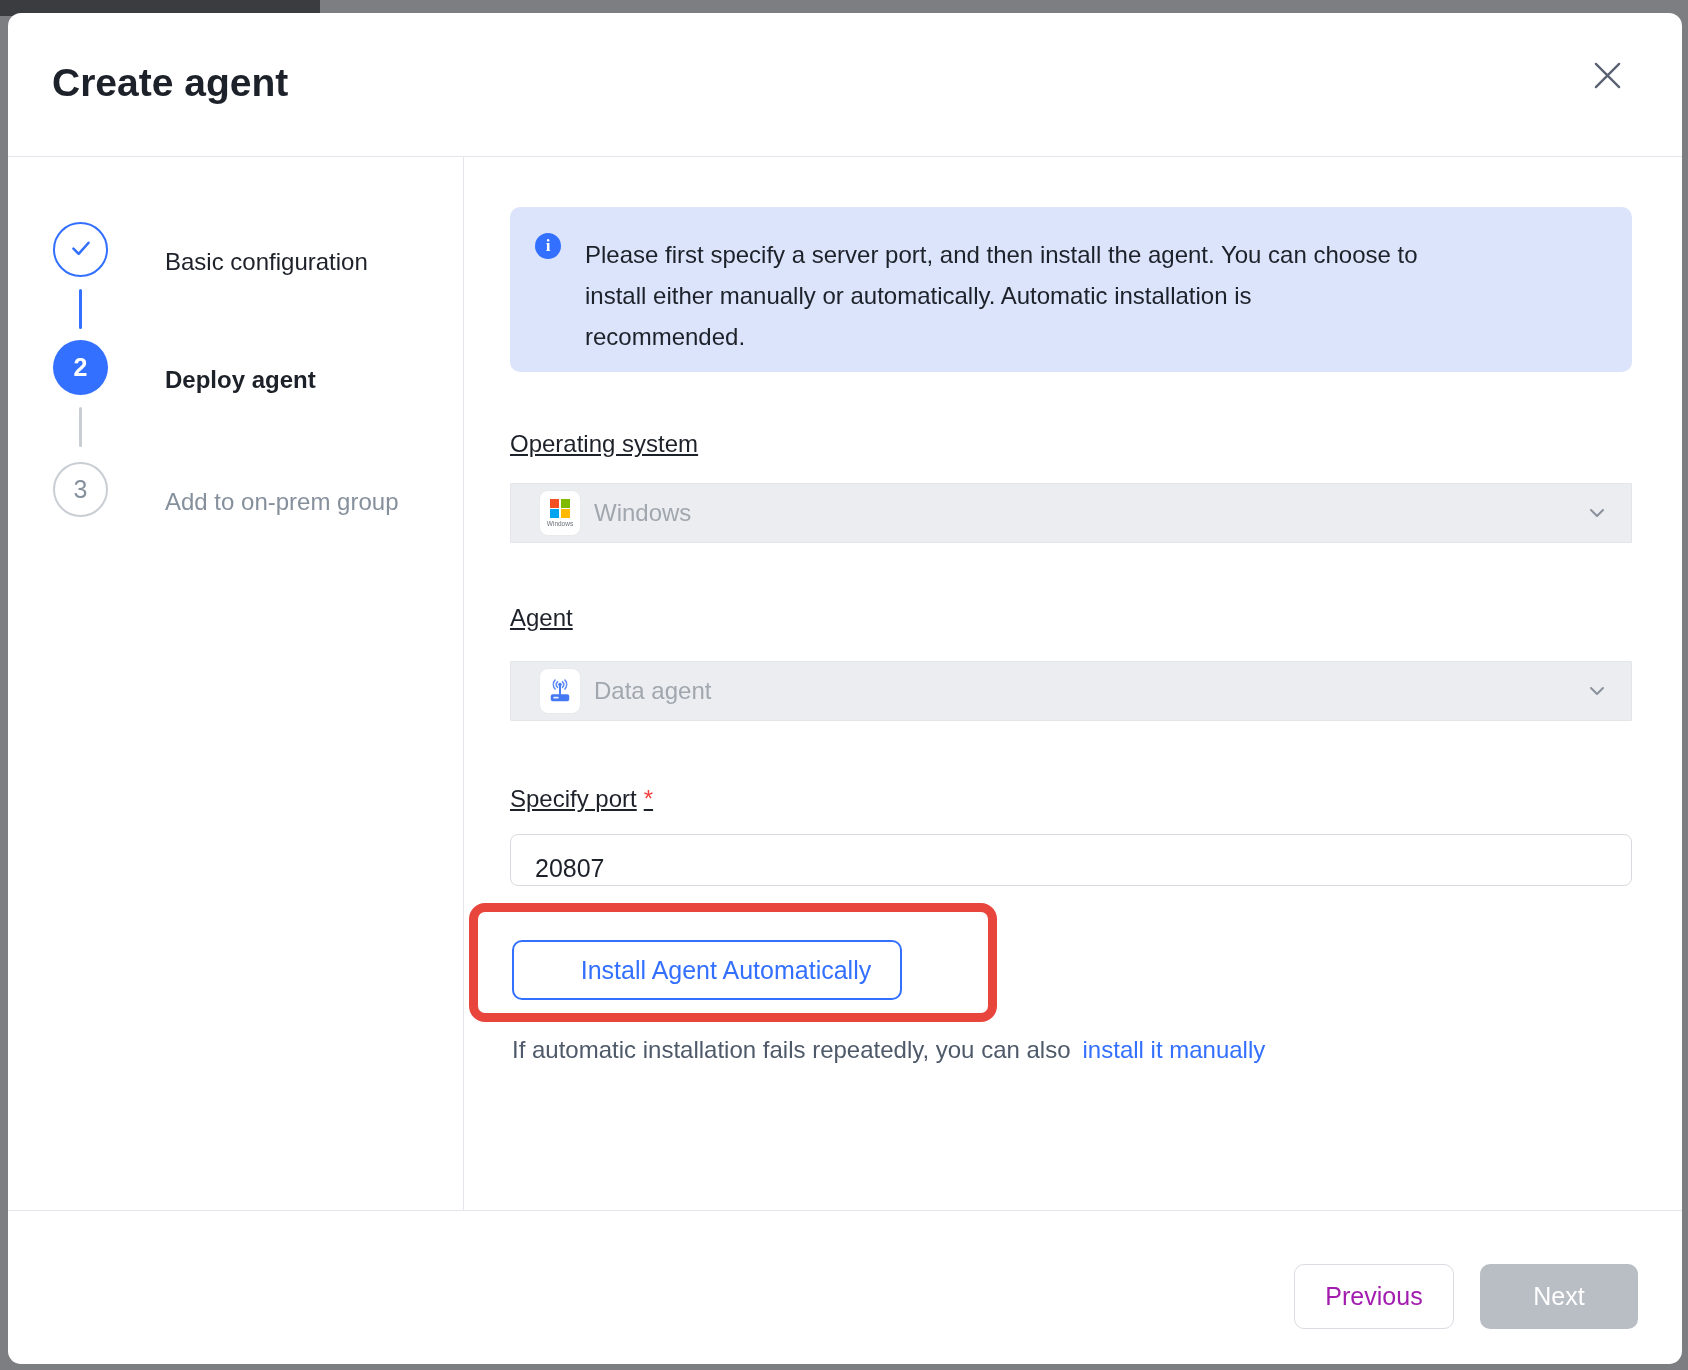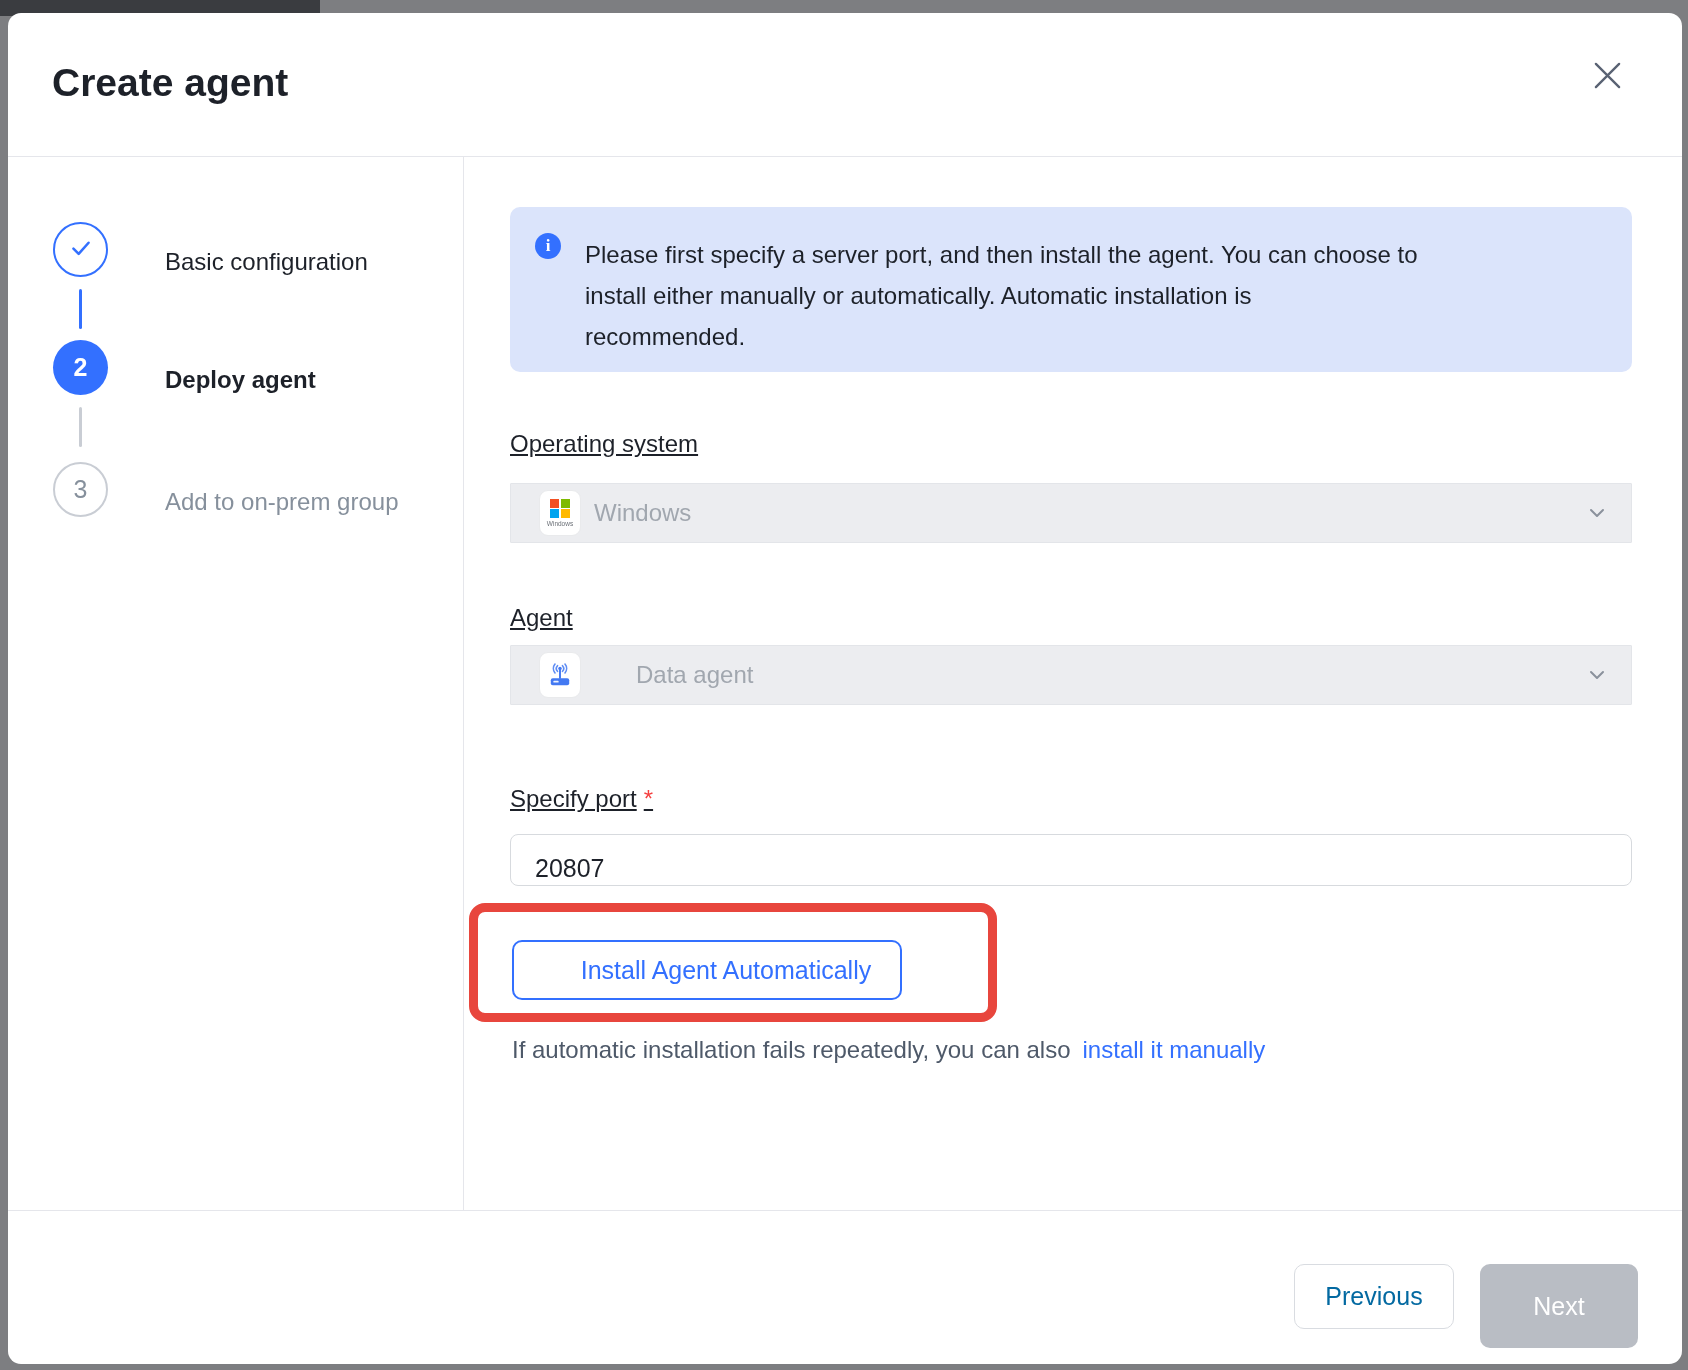--- a/index.html
+++ b/index.html
@@ -76,22 +76,22 @@
     font-family:"Liberation Sans",sans-serif;white-space:nowrap;padding-left:44px;
   }
   .footnote{left:504px;top:1022px;font-size:24px;line-height:30px;white-space:nowrap;}
   .footnote .plain{color:#4e5969;margin-top:14px;}
   .footnote .link{color:#3370ff;margin-left:12px;cursor:pointer;}
 
   .btn{
     border-radius:10px;font-size:25px;display:flex;align-items:center;justify-content:center;
     font-family:"Liberation Sans",sans-serif;cursor:pointer;
   }
-  .btn-prev{left:1286px;top:1251px;width:160px;height:65px;background:#fff;border:1.5px solid #d9dce1;color:#0369a1;}
-  .btn-next{left:1472px;top:1251px;width:158px;height:84px;background:#b9bdc4;border:none;color:#ffffff;cursor:not-allowed;}
+  .btn-prev{left:1286px;top:1251px;width:160px;height:65px;background:#fff;border:1.5px solid #d9dce1;color:#a21caf;}
+  .btn-next{left:1472px;top:1251px;width:158px;height:65px;background:#b9bdc4;border:none;color:#ffffff;cursor:not-allowed;}
 </style>
 </head>
 <body>
 
 <div class="abs top-dark"></div>
 
 <div class="abs modal">
 
   <div class="abs modal-title">Create agent</div>
   <div class="abs close-btn">
@@ -146,21 +146,21 @@
     </span>
     <span class="sel-text">Windows</span>
     <span class="chev">
       <svg width="20" height="20" viewBox="0 0 16 16" fill="none">
         <path d="M3.2 5.6 L8 10.4 L12.8 5.6" stroke="#8a919c" stroke-width="1.6" stroke-linecap="round" stroke-linejoin="round"></path>
       </svg>
     </span>
   </div>
 
   <div class="abs fld-label" style="left:502px;top:590px;">Agent</div>
-  <div class="abs sel" style="top:632px;gap:42px;">
+  <div class="abs sel" style="top:648px;">
     <span class="icbx">
       <svg width="26" height="26" viewBox="0 0 24 24" fill="none">
         <path d="M9.7 3.4 a3.8 3.8 0 0 0 0 5.2" stroke="#4379f2" stroke-width="1.5" stroke-linecap="round" opacity="0.85"></path>
         <path d="M7.4 1.9 a6.4 6.4 0 0 0 0 8.2" stroke="#4379f2" stroke-width="1.5" stroke-linecap="round" opacity="0.85"></path>
         <path d="M14.3 3.4 a3.8 3.8 0 0 1 0 5.2" stroke="#4379f2" stroke-width="1.5" stroke-linecap="round" opacity="0.85"></path>
         <path d="M16.6 1.9 a6.4 6.4 0 0 1 0 8.2" stroke="#4379f2" stroke-width="1.5" stroke-linecap="round" opacity="0.85"></path>
         <circle cx="12" cy="6" r="1.6" fill="#4379f2"></circle>
         <line x1="12" y1="7" x2="12" y2="15.5" stroke="#4379f2" stroke-width="1.8"></line>
         <rect x="3.5" y="15" width="17" height="6.5" rx="1.8" fill="#4379f2"></rect>
         <rect x="5.8" y="17.4" width="5" height="1.6" rx="0.8" fill="#ffffff" opacity="0.9"></rect>

